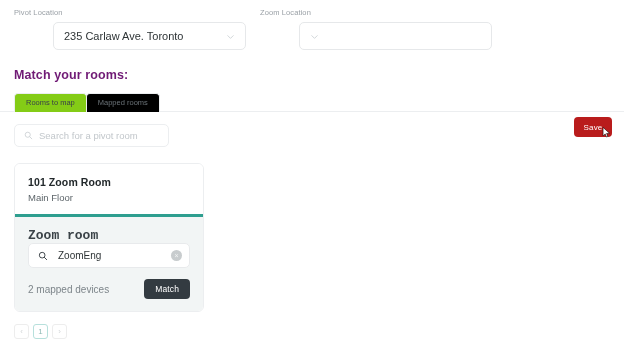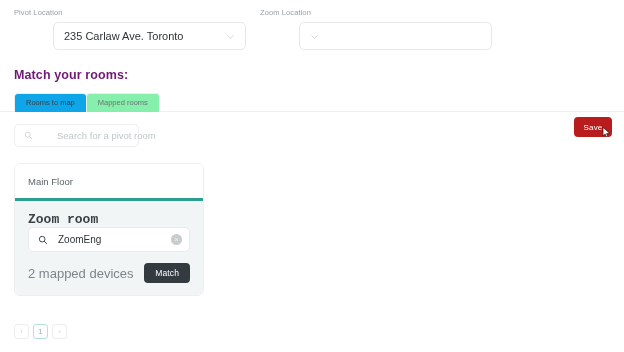--- a/index.html
+++ b/index.html
@@ -84,47 +84,47 @@
     border-bottom: 1px solid #eceef0;
     height: 18px;
   }
   .tab {
     font-size: 7.5px;
     color: #6b7378;
     padding: 4px 11px 4px 11px;
     border: 1px solid #eceef0;
     border-bottom: none;
     border-radius: 4px 4px 0 0;
-    background: #86efac;
+    background: #000000;
     position: relative;
     top: 1px;
     line-height: 10px;
   }
   .tab.active {
-    background: #0ea5e9;
+    background: #84cc16;
     color: #3a4247;
     border-color: #eceef0;
   }
   .tab + .tab { margin-left: -1px; }
 
   
   .search-row {
     padding: 12px 14px 0 14px;
     display: flex;
     align-items: center;
   }
   .search-box {
-    width: 125px;
+    width: 155px;
     height: 23px;
     border: 1px solid #eceef0;
     border-radius: 5px;
     background: #fff;
     display: flex;
     align-items: center;
-    gap: 24px;
+    gap: 6px;
     padding: 0 9px;
   }
   .search-box .s-icon { width: 9px; height: 9px; flex: none; color: #c9ced2; }
   .search-box .s-icon svg { display: block; width: 100%; height: 100%; }
   .search-text {
     font-size: 9.5px;
     color: #c2c7cb;
     white-space: nowrap;
   }
 
@@ -225,21 +225,21 @@
     flex: none;
     font-family: "Liberation Sans", sans-serif;
   }
   .card-foot {
     margin-top: 11px;
     display: flex;
     align-items: center;
     justify-content: space-between;
   }
   .mapped-count {
-    font-size: 13px;
+    font-size: 10px;
     color: #7d858a;
   }
   .manage-btn {
     background: #333b41;
     color: #ffffff;
     font-size: 8.5px;
     border-radius: 4px;
     padding: 5px 11px;
     letter-spacing: .1px;
   }
@@ -322,20 +322,21 @@
 
   <div class="save-btn">Save</div>
   <div class="cursor">
     <svg viewBox="0 0 12 16">
       <path d="M1 0.6 L1 13 L4.1 10 L6 14.6 L8 13.7 L6.1 9.3 L10.4 9.1 Z" fill="#ffffff" stroke="#000000" stroke-width="0.8" stroke-linejoin="round"></path>
     </svg>
   </div>
 
   <div class="card">
     <div class="card-head">
+      <div class="card-title">101 Zoom Room</div>
       <div class="card-sub">Main Floor</div>
     </div>
     <div class="card-divider"></div>
     <div class="card-body">
       <div class="body-label">Zoom room</div>
       <div class="room-input">
         <span class="s-icon">
           <svg viewBox="0 0 12 12">
             <circle cx="5" cy="5" r="3.4" fill="none" stroke="currentColor" stroke-width="1.2"></circle>
             <path d="M7.6 7.6 L10.4 10.4" stroke="currentColor" stroke-width="1.2" fill="none" stroke-linecap="round"></path>

